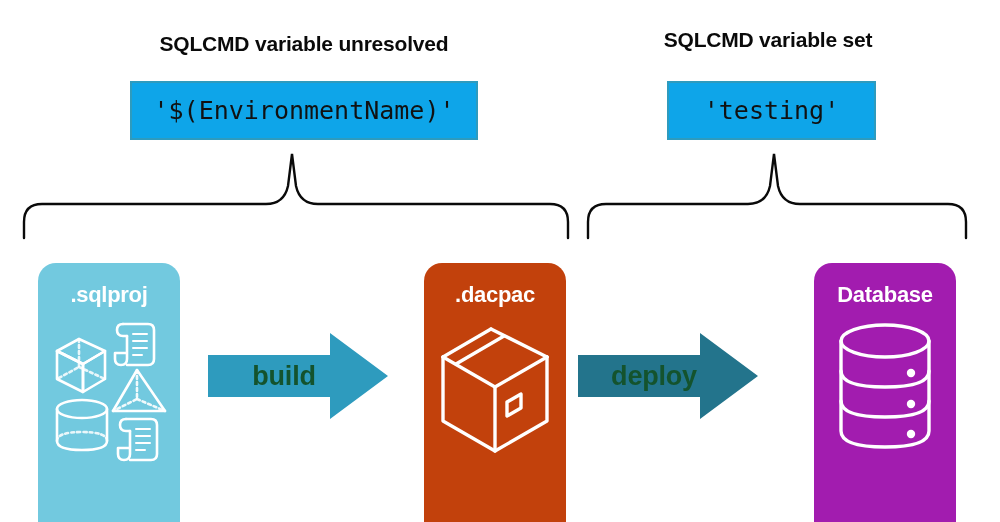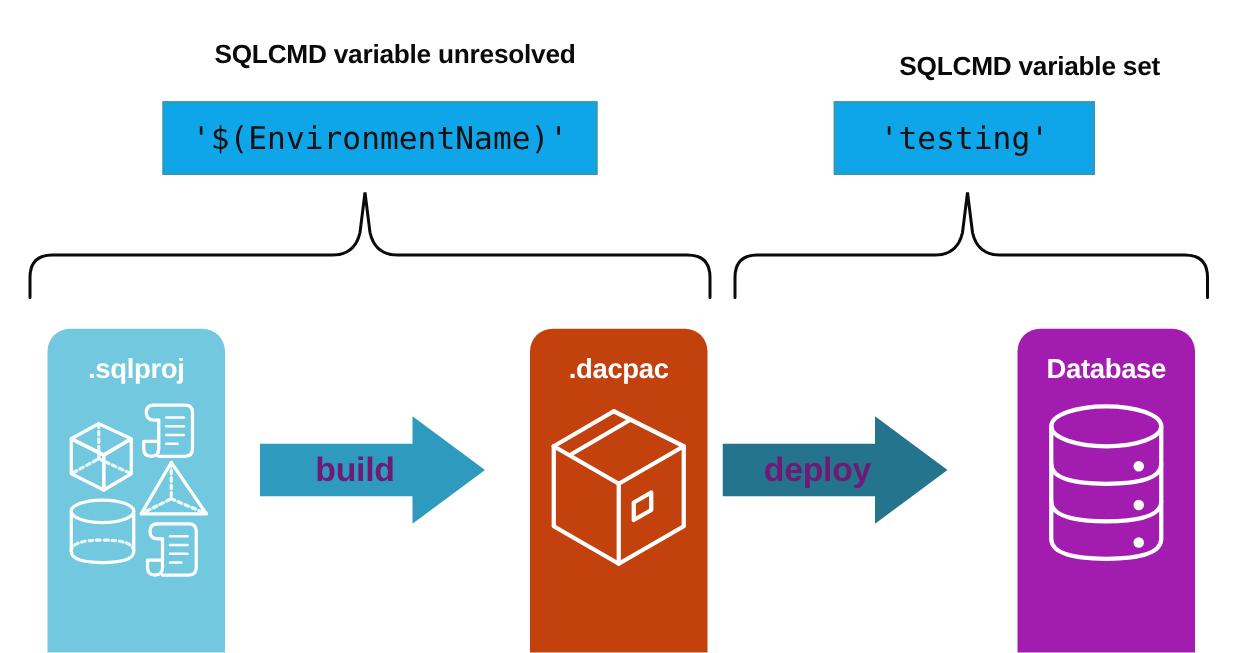--- a/index.html
+++ b/index.html
@@ -27,22 +27,22 @@
   .section-header {
     position: absolute;
     font-family: "Liberation Sans", sans-serif;
     font-weight: bold;
     font-size: 21px;
     color: #0a0a0a;
     letter-spacing: -0.2px;
     white-space: nowrap;
     text-align: center;
   }
-  #header-left  { left: 0;   top: 32px; width: 608px; padding-left: 12px; }
-  #header-right { left: 608px; top: 42px; width: 320px; text-align: right; }
+  #header-left  { left: 0;   top: 32px; width: 608px; }
+  #header-right { left: 608px; top: 28px; width: 320px; }
 
   
   .code-box {
     position: absolute;
     box-sizing: border-box;
     border: 2px solid #2E9BBE;
     background: #0ea5e9;
     display: flex;
     align-items: center;
     justify-content: center;
@@ -113,21 +113,21 @@
     left: 0;
     top: 0;
     width: 152px;
     height: 86px;
     display: flex;
     align-items: center;
     justify-content: center;
     font-family: "Liberation Sans", sans-serif;
     font-weight: bold;
     font-size: 27px;
-    color: #701a75;
+    color: #14532d;
     letter-spacing: -0.2px;
     pointer-events: none;
   }
 </style>
 </head>
 <body>
 
 <div class="stage">
 
   <div class="section-header" id="header-left">SQLCMD variable unresolved</div>

